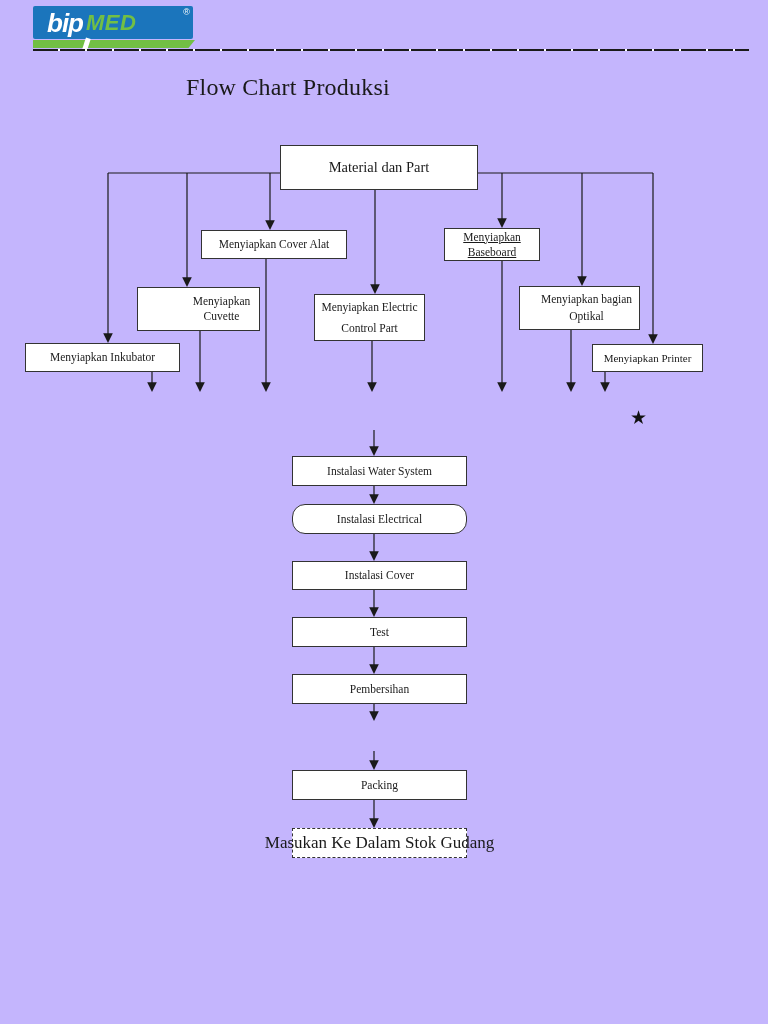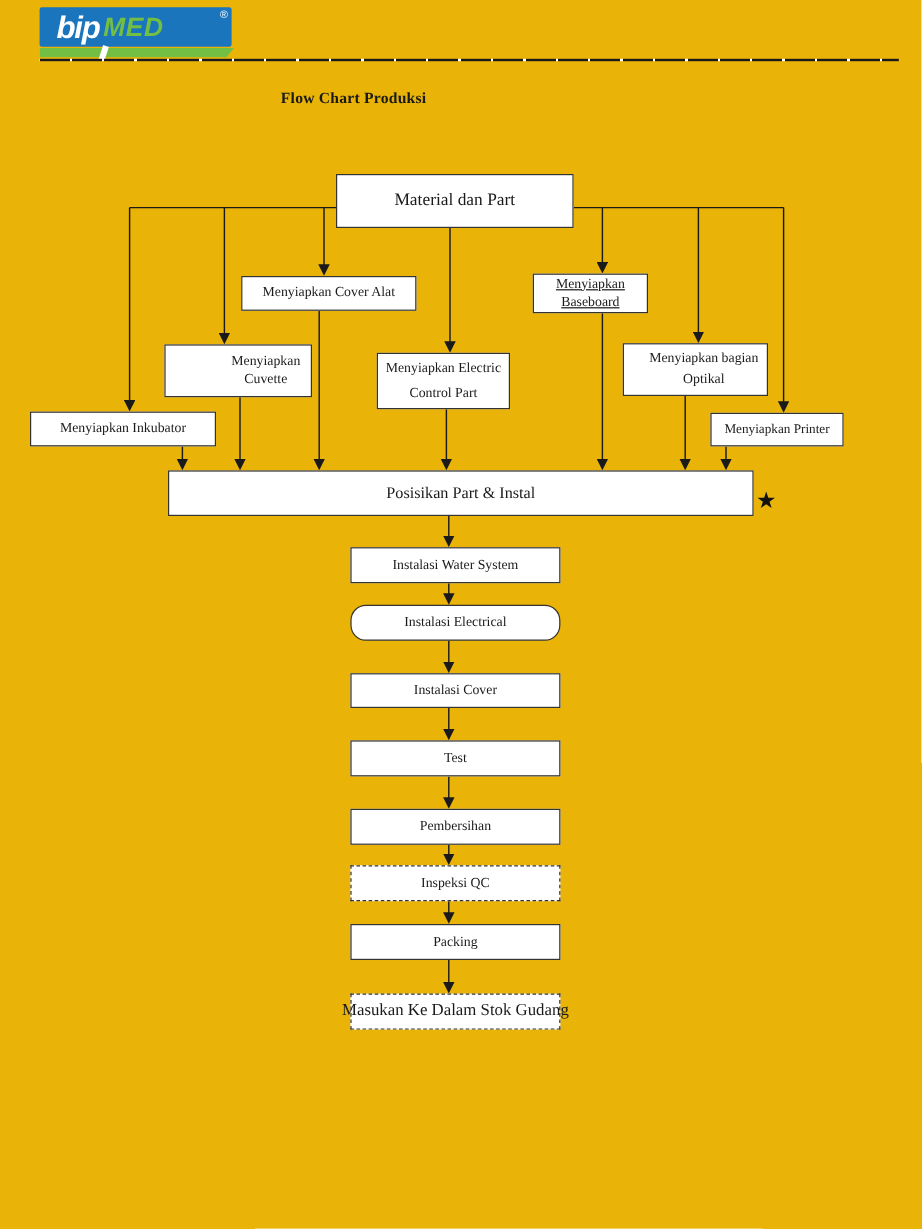--- a/index.html
+++ b/index.html
@@ -1,36 +1,36 @@
 <!DOCTYPE html>
 <html><head>
 <meta charset="utf-8">
 <style>
   html,body{margin:0;padding:0;background:#ffffff;}
-  .page{position:relative;width:768px;height:1024px;background:#eab308;overflow:hidden;
+  .page{position:relative;width:768px;height:1024px;background:#c4b5fd;overflow:hidden;
         font-family:"Liberation Serif", serif;color:#1a1a1a;}
 
   
   .logo{position:absolute;left:33px;top:6px;width:162px;height:42px;}
   .logo-blue{position:absolute;left:0;top:0;width:160px;height:33px;background:#1b75bc;
              border-radius:2px;display:flex;align-items:center;
              font-family:"Liberation Sans", sans-serif;}
   .logo-bip{font-style:italic;font-weight:bold;font-size:26px;color:#ffffff;margin-left:14px;
             letter-spacing:-1px;line-height:1;}
   .logo-med{font-style:italic;font-weight:bold;font-size:22px;color:#72bf44;margin-left:3px;
             letter-spacing:.5px;line-height:1;}
   .logo-reg{position:absolute;right:3px;top:1px;font-size:9px;color:#ffffff;font-style:normal;}
   .logo-stripe{position:absolute;left:0;top:34px;width:162px;height:8px;background:#72bf44;
                clip-path:polygon(0 0,100% 0,96% 100%,0 100%);}
   .logo-notch{position:absolute;left:51px;top:32px;width:5px;height:12px;background:#ffffff;
               transform:rotate(18deg);}
   .header-rule{position:absolute;left:33px;top:49px;width:716px;height:2px;
                background:repeating-linear-gradient(90deg,#1a1a1a 0 25px,#ffffff 25px 27px);}
-  .doc-title{position:absolute;left:186px;top:74px;font-size:13px;font-weight:bold;
-             letter-spacing:.2px;margin-left:48px;}
+  .doc-title{position:absolute;left:186px;top:74px;font-size:24px;font-weight:normal;
+             letter-spacing:.2px;}
 
   
   .connectors{position:absolute;left:0;top:0;width:768px;height:1024px;z-index:1;}
   .node{position:absolute;z-index:2;background:#ffffff;border:1.5px solid #333333;
         display:flex;align-items:center;justify-content:center;text-align:center;
         font-size:11.5px;line-height:1.3;box-sizing:border-box;padding:1px 2px;}
   .node.dashed{border:1.5px dashed #333333;}
 
   .n-material  {left:280px;top:145px;width:198px;height:45px;font-size:14.5px;}
   .n-cover-alat{left:201px;top:230px;width:146px;height:29px;}
@@ -42,21 +42,21 @@
   .n-printer   {left:592px;top:344px;width:111px;height:28px;font-size:11px;}
   .n-posisikan {left:140px;top:392px;width:488px;height:38px;font-size:13.5px;}
   .chain       {left:292px;width:175px;height:30px;}
   .n-water     {top:456px;}
   .n-electrical{top:504px;border-radius:13px;}
   .n-cover     {top:561px;height:29px;}
   .n-test      {top:617px;}
   .n-pembersihan{top:674px;}
   .n-inspeksi  {top:721px;}
   .n-packing   {top:770px;}
-  .n-stok      {top:828px;font-size:14px;white-space:nowrap;}
+  .n-stok      {top:828px;font-size:17px;white-space:nowrap;}
   .star{position:absolute;left:630px;top:406px;z-index:2;font-size:19px;color:#111;
         font-family:"DejaVu Sans", sans-serif;}
 </style>
 </head>
 <body>
 
 <div class="page">
 
   <div class="logo">
     <div class="logo-blue">
@@ -109,25 +109,23 @@
   </svg>
 
   <div class="node n-material">Material dan Part</div>
   <div class="node n-cover-alat">Menyiapkan Cover Alat</div>
   <div class="node n-baseboard">Menyiapkan Baseboard</div>
   <div class="node n-cuvette">Menyiapkan Cuvette</div>
   <div class="node n-electric">Menyiapkan Electric Control Part</div>
   <div class="node n-optikal">Menyiapkan bagian Optikal</div>
   <div class="node n-inkubator">Menyiapkan Inkubator</div>
   <div class="node n-printer">Menyiapkan Printer</div>
-  <div class="node n-posisikan">Posisikan Part &amp; Instal</div>
   <div class="star">★</div>
 
   <div class="node chain n-water">Instalasi Water System</div>
   <div class="node chain n-electrical">Instalasi Electrical</div>
   <div class="node chain n-cover">Instalasi Cover</div>
   <div class="node chain n-pembersihan">Pembersihan</div>
   <div class="node chain n-test">Test</div>
-  <div class="node chain dashed n-inspeksi">Inspeksi QC</div>
   <div class="node chain n-packing">Packing</div>
   <div class="node chain dashed n-stok">Masukan Ke Dalam Stok Gudang</div>
 
 </div>
 
 </body></html>

